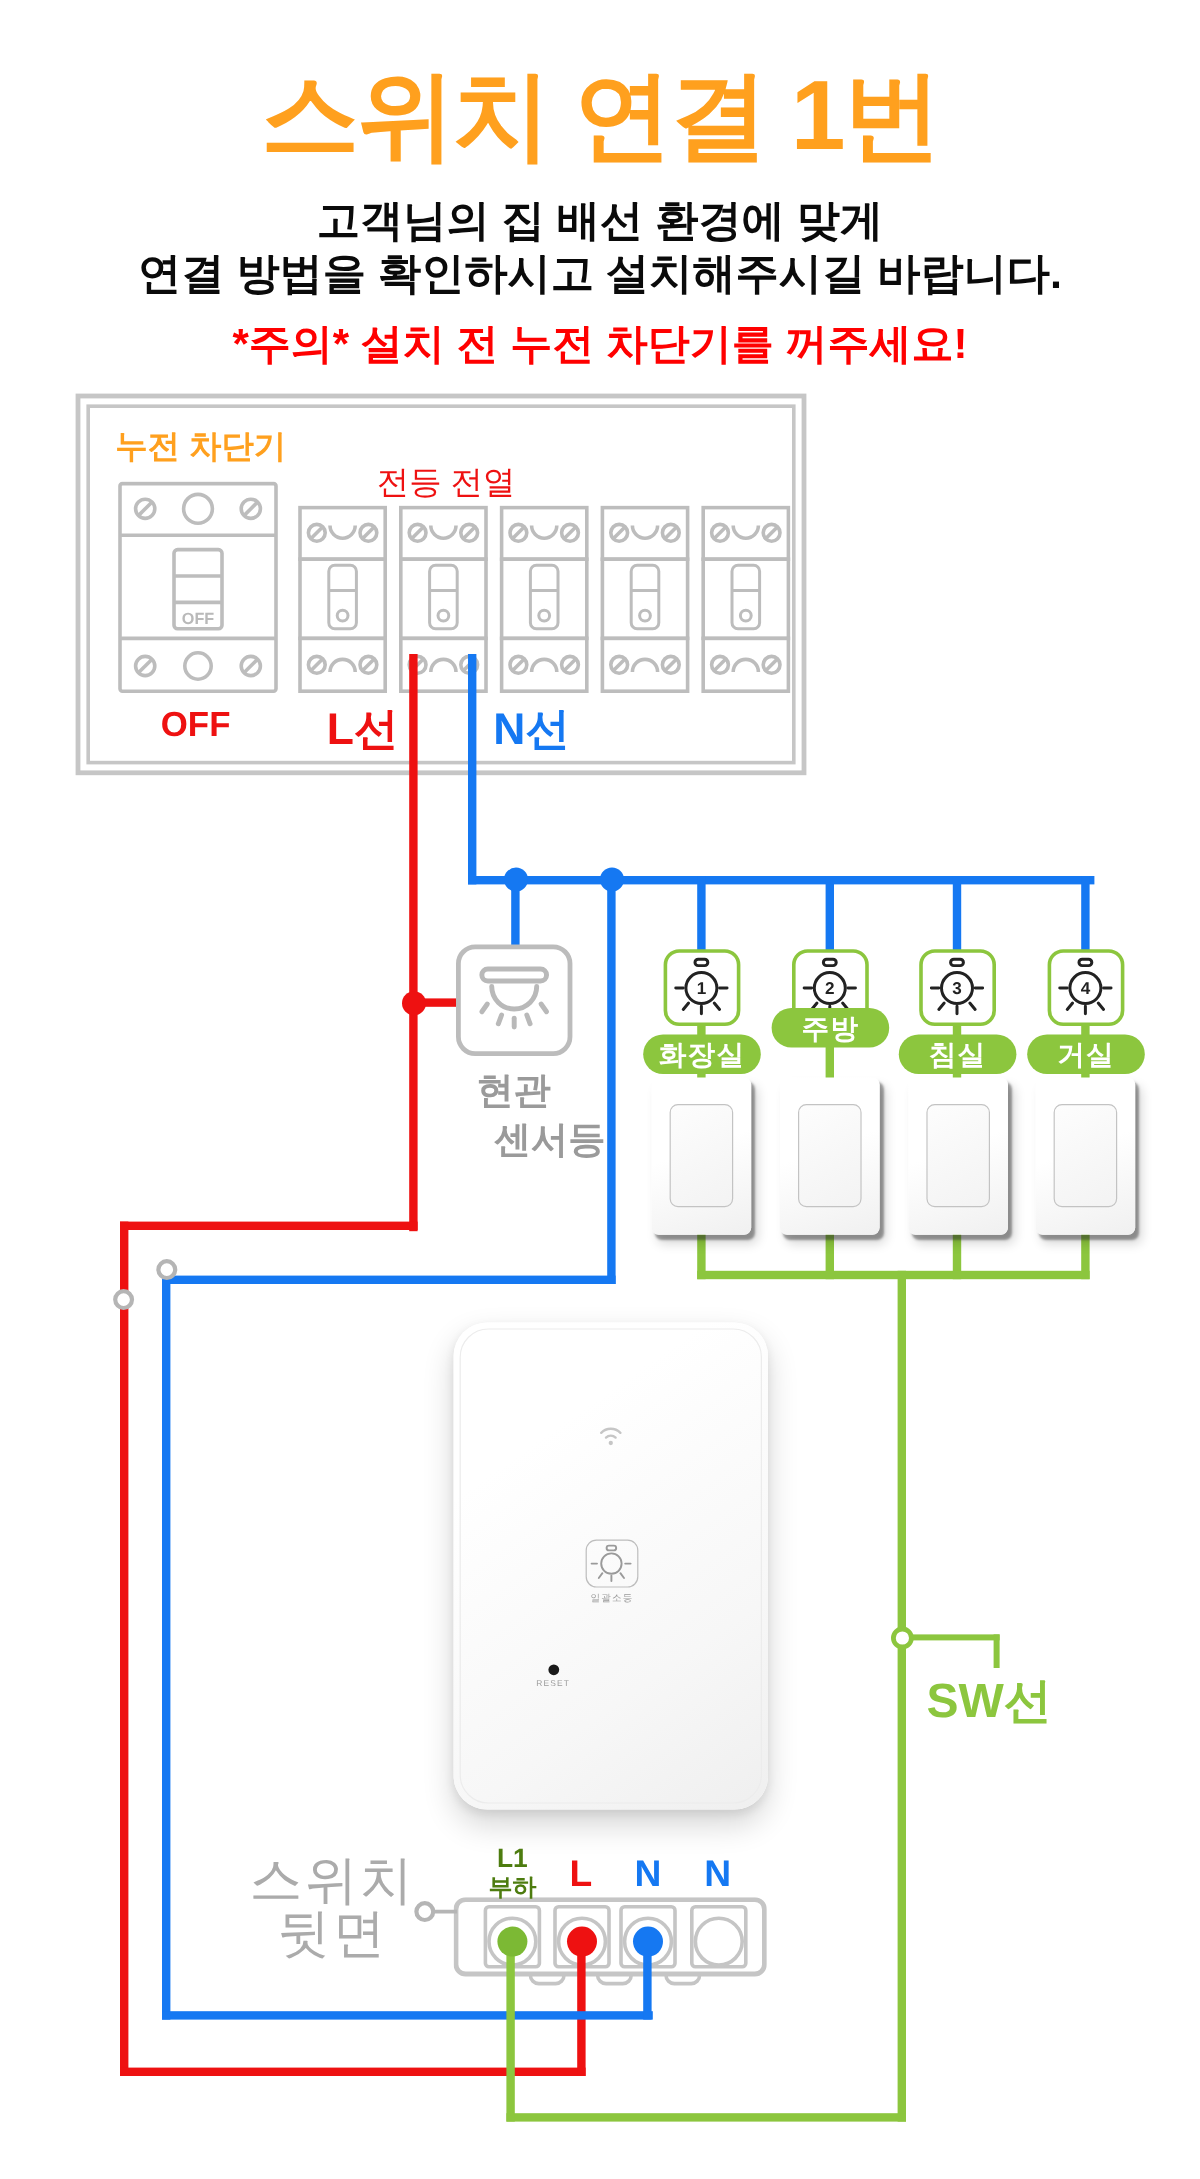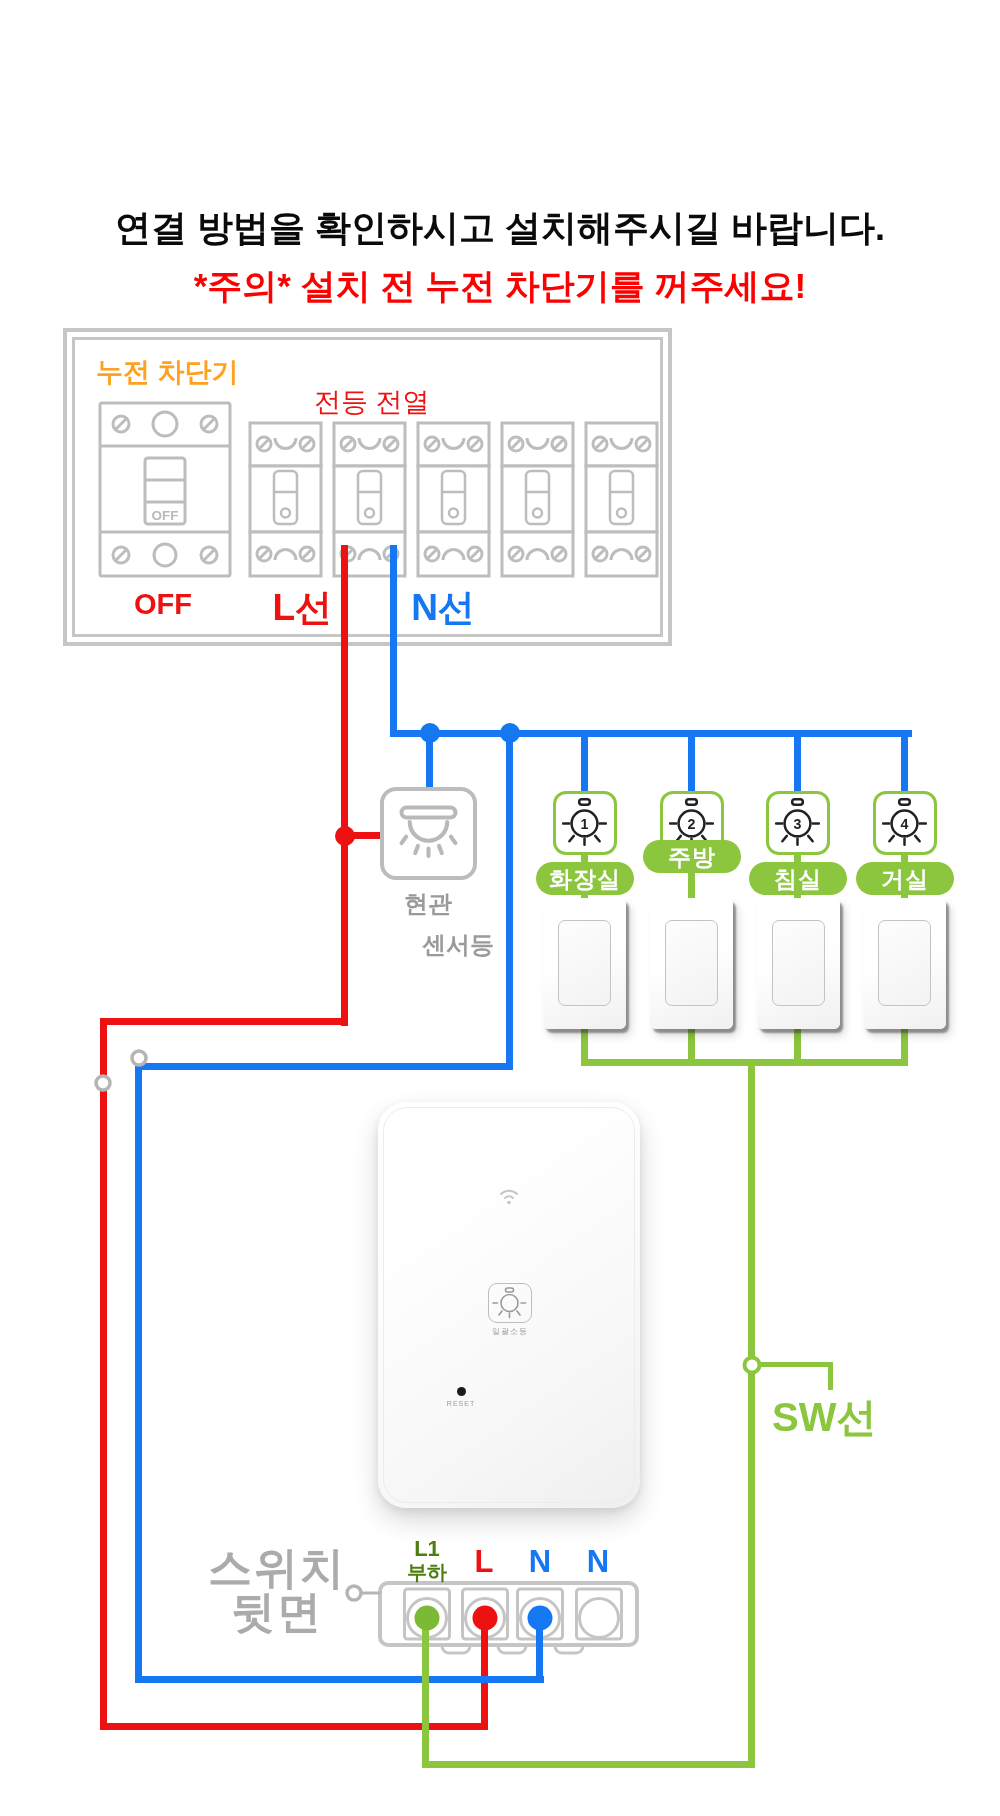--- a/index.html
+++ b/index.html
@@ -20,21 +20,21 @@
   .lbl-lwire{left:252px;top:583px;width:80px;text-align:right;font-size:37px;font-weight:bold;color:var(--c-red,#EE1111);}
   .lbl-nwire{left:403px;top:583px;width:80px;text-align:center;font-size:37px;font-weight:bold;color:var(--c-blue,#1578F2);}
   
   .wire{position:absolute;}
   .w-red{background:var(--c-red,#EE1111);}
   .w-blue{background:var(--c-blue,#1578F2);}
   .w-green{background:var(--c-green,#8CC63E);}
   .jdot{position:absolute;width:20px;height:20px;border-radius:50%;}
   
   .sensorbox{left:380px;top:787px;width:97px;height:93px;border:4px solid #bcbcbc;border-radius:16px;background:#fff;box-sizing:border-box;}
-  .sensor-lbl{width:160px;text-align:center;font-size:24px;font-weight:bold;color:#9a9a9a;}
+  .sensor-lbl{width:160px;text-align:center;font-size:31px;font-weight:bold;color:#9a9a9a;}
   
   .lamp{width:64px;height:64px;border:3.5px solid var(--c-green,#8CC63E);border-radius:13px;background:#fff;box-sizing:border-box;}
   .pill{width:98px;height:33px;border-radius:16.5px;background:var(--c-green,#8CC63E);color:#fff;
         font-size:23px;font-weight:bold;text-align:center;line-height:34px;letter-spacing:1px;}
   
   .wswitch{width:83px;height:131px;border-radius:6px;background:linear-gradient(160deg,#ffffff 45%,#f0f0f0);
            box-shadow:3px 4px 2px rgba(40,40,40,0.45),5px 7px 9px rgba(0,0,0,0.15);}
   .wswitch .rocker{position:absolute;left:15px;top:22px;width:51px;height:84px;border:1.5px solid #c3c3c3;border-radius:7px;
            background:linear-gradient(150deg,#fdfdfd,#f3f3f3);}
   
@@ -44,32 +44,34 @@
   .device-inner{position:absolute;left:5px;top:5px;right:5px;bottom:5px;border:1px solid #ececec;border-radius:24px;}
   .dev-btn{left:488px;top:1283px;width:44px;height:40px;border:1.5px solid #bdbdbd;border-radius:9px;background:transparent;box-sizing:border-box;}
   .dev-btn-lbl{left:470px;top:1326px;width:80px;text-align:center;font-size:8px;color:#9b9b9b;letter-spacing:1px;}
   .reset-dot{left:457px;top:1387px;width:9px;height:9px;border-radius:50%;background:#1a1a1a;}
   .reset-lbl{left:431px;top:1400px;width:60px;text-align:center;font-size:7px;color:#9b9b9b;letter-spacing:1px;}
   
   .sw-lbl{left:772px;top:1390px;font-size:40px;font-weight:bold;color:var(--c-green,#8CC63E);}
   
   .instr{left:152px;top:1152px;font-size:23px;font-weight:bold;color:#9e9e9e;line-height:33px;}
   
-  .back-lbl{left:207px;top:1546px;width:140px;text-align:center;font-size:44px;font-weight:bold;color:#ababab;line-height:44px;letter-spacing:2px;}
+  .back-lbl{left:207px;top:1546px;width:140px;text-align:center;font-size:44px;font-weight:normal;color:#ababab;line-height:44px;letter-spacing:2px;}
   .t-lbl{position:absolute;text-align:center;font-weight:bold;}
   .t-green{color:#4d7c0f;}
   .t-red{color:var(--c-red,#EE1111);}
   .t-blue{color:var(--c-blue,#1578F2);}
   svg{display:block;}
 </style>
 </head>
 <body>
 
 <div id="stage">
 
+  <div class="abs ctr title">스위치 연결 1번</div>
+  <div class="abs ctr sub" style="top:160px;">고객님의 집 배선 환경에 맞게</div>
   <div class="abs ctr sub" style="top:204px;">연결 방법을 확인하시고 설치해주시길 바랍니다.</div>
   <div class="abs ctr warn">*주의* 설치 전 누전 차단기를 꺼주세요!</div>
 
   <div class="abs panel">
     <div class="panel-inner"></div>
   </div>
   <div class="abs lbl-breaker">누전 차단기</div>
   <div class="abs lbl-circuits">전등 전열</div>
 
   <svg class="abs" style="left:98px;top:401px;" width="134" height="177" viewBox="0 0 134 177">

